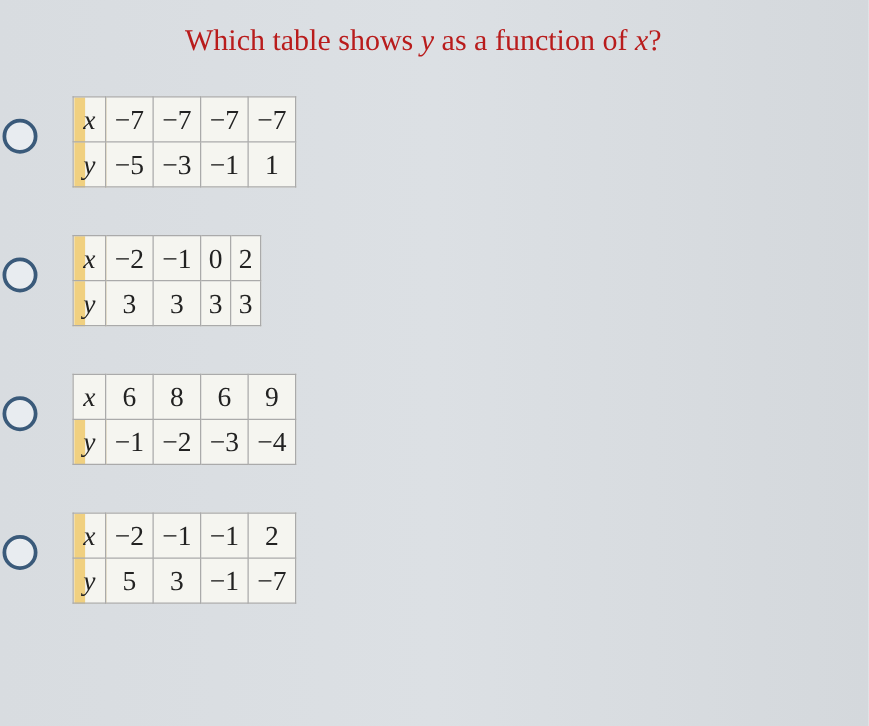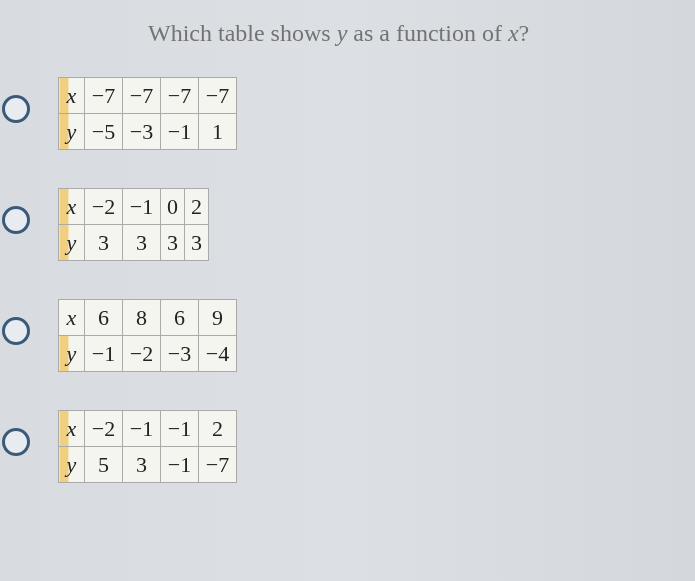--- a/index.html
+++ b/index.html
@@ -10,21 +10,21 @@
     body {
       width: 695px;
       height: 581px;
       background: linear-gradient(90deg, #d8dce0 0%, #dce0e4 50%, #d4d8dc 100%);
       font-family: Georgia, serif;
       padding: 20px 0 0 0;
       position: relative;
     }
     .question {
       font-size: 24px;
-      color: #737373;
+      color: #b91c1c;
       margin-left: 148px;
       margin-bottom: 30px;
       font-weight: 500;
     }
     .italic {
       font-style: italic;
     }
     .option-row {
       display: flex;
       align-items: flex-start;

